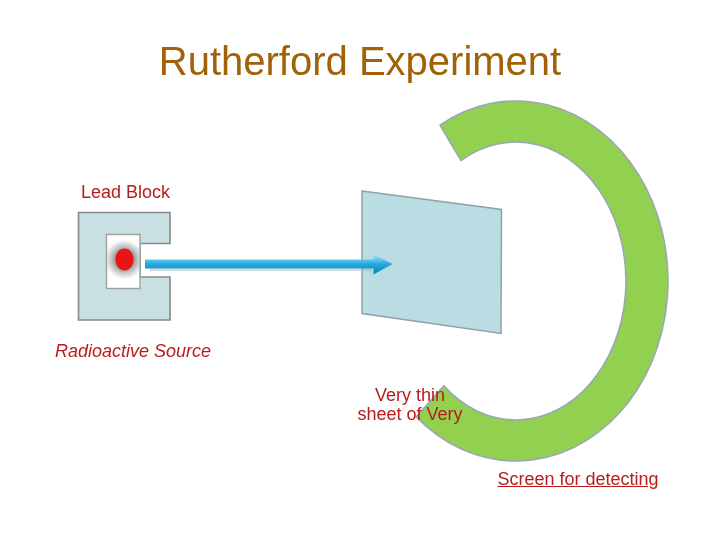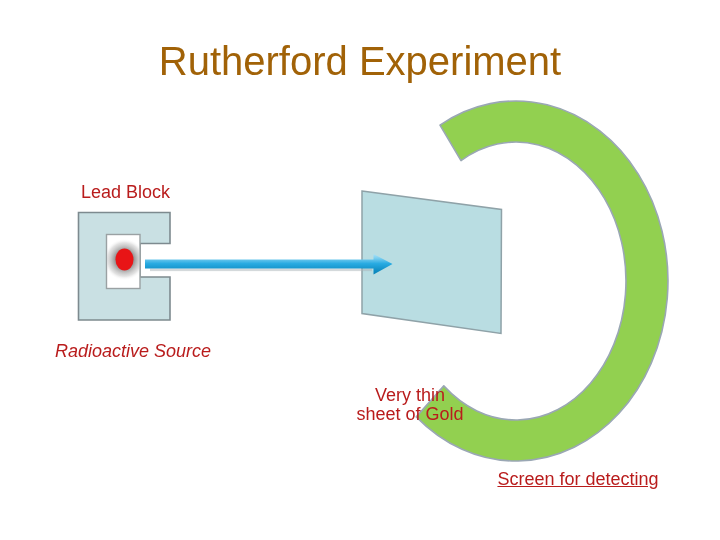--- a/index.html
+++ b/index.html
@@ -94,20 +94,20 @@
     <ellipse cx="124.5" cy="259.5" rx="9" ry="11" fill="#e81416"></ellipse>
   </svg>
 
   <div class="lbl" style="left:81px; top:183px;">Lead Block</div>
 
   <div class="lbl" style="left:55px; top:342px;font-style:italic;">Radioactive Source</div>
 
 
   <div class="lbl lbl-center" style="left:410px; top:341px;margin-top:45px;">
     <div>Very thin</div>
-    <div>sheet of Gold</div>
+    <div>sheet of Very</div>
   </div>
 
   <div class="lbl lbl-center lbl-screen" style="left:578px; top:469px;text-decoration:underline;">
     <div>Screen for detecting</div>
   </div>
 
 </div>
 
 </body></html>

